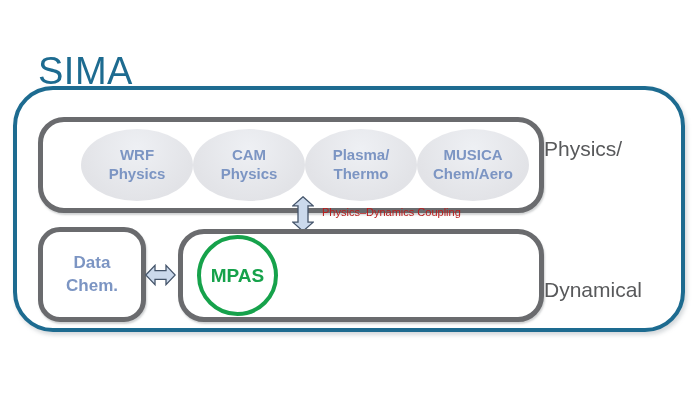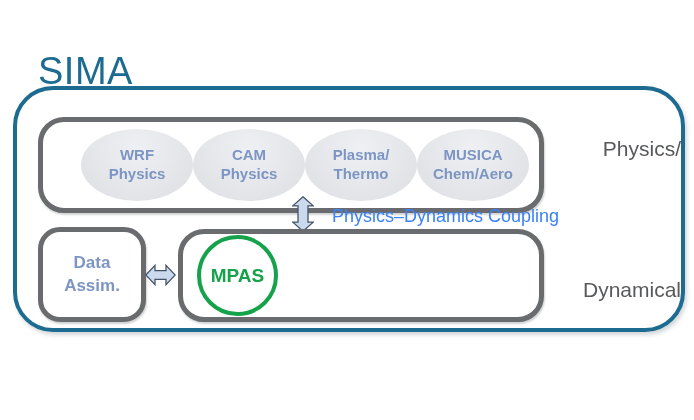--- a/index.html
+++ b/index.html
@@ -71,44 +71,44 @@
     color: #7C95C3;
     font-weight: bold;
     font-size: 15px;
     line-height: 1.25;
   }
 
   .side-label {
     position: absolute;
     display: flex;
     flex-direction: column;
-    align-items: flex-end;
+    align-items: flex-start;
     justify-content: center;
     text-align: center;
     color: #58595B;
     font-size: 21px;
     line-height: 1.3;
   }
   .physics-label { left: 527px; top: 11px; width: 137px; height: 96px; }
   .dynamics-label { left: 527px; top: 153px; width: 137px; height: 93px; }
 
   .coupling-arrow {
     position: absolute;
     left: 275px;
     top: 106px;
     width: 22px;
     height: 36px;
   }
 
   .coupling-text {
     position: absolute;
-    left: 315px;
+    left: 305px;
     top: 116px;
-    font-size: 18px;
-    color: #3b82f6;
+    font-size: 11px;
+    color: #b91c1c;
     white-space: nowrap;
   }
 
   .data-assim-box {
     left: 21px;
     top: 137px;
     width: 108px;
     height: 95px;
     border-radius: 22px;
     display: flex;
@@ -188,21 +188,21 @@
       <span>Physics/</span>
     </div>
 
     <svg class="coupling-arrow" viewBox="0 0 22 36" xmlns="http://www.w3.org/2000/svg">
       <polygon points="11,0.8 21.2,9.8 16,9.8 16,26.2 21.2,26.2 11,35.2 0.8,26.2 6,26.2 6,9.8 0.8,9.8" fill="#CBD9EC" stroke="#44546A" stroke-width="1.3" stroke-linejoin="miter"></polygon>
     </svg>
     <div class="coupling-text">Physics–Dynamics Coupling</div>
 
     <div class="gray-box data-assim-box">
       <span>Data</span>
-      <span>Assim.</span>
+      <span>Chem.</span>
     </div>
 
     <svg class="assim-arrow" viewBox="0 0 31 24" xmlns="http://www.w3.org/2000/svg">
       <polygon points="0.8,12 10,2.4 10,7.6 21,7.6 21,2.4 30.2,12 21,21.6 21,16.4 10,16.4 10,21.6" fill="#CBD9EC" stroke="#44546A" stroke-width="1.3" stroke-linejoin="miter"></polygon>
     </svg>
 
     <div class="gray-box cores-box">
       <div class="core-circle">
         <span>MPAS</span>
       </div>

